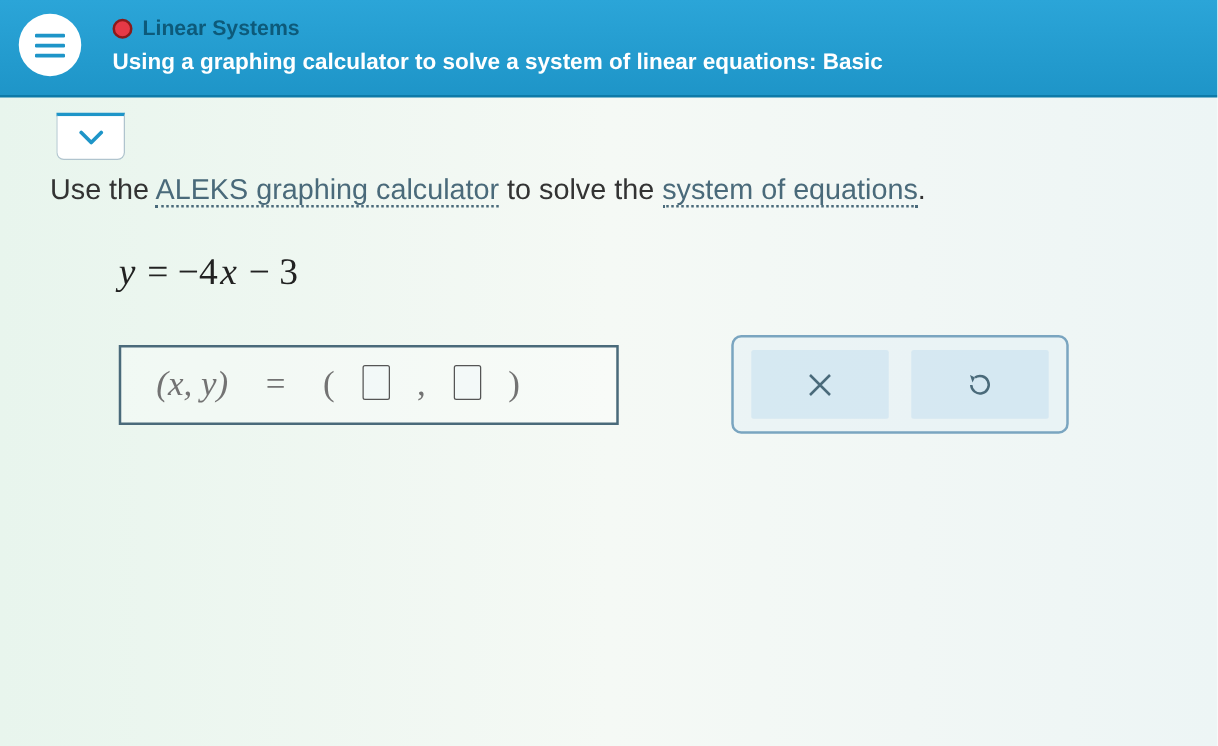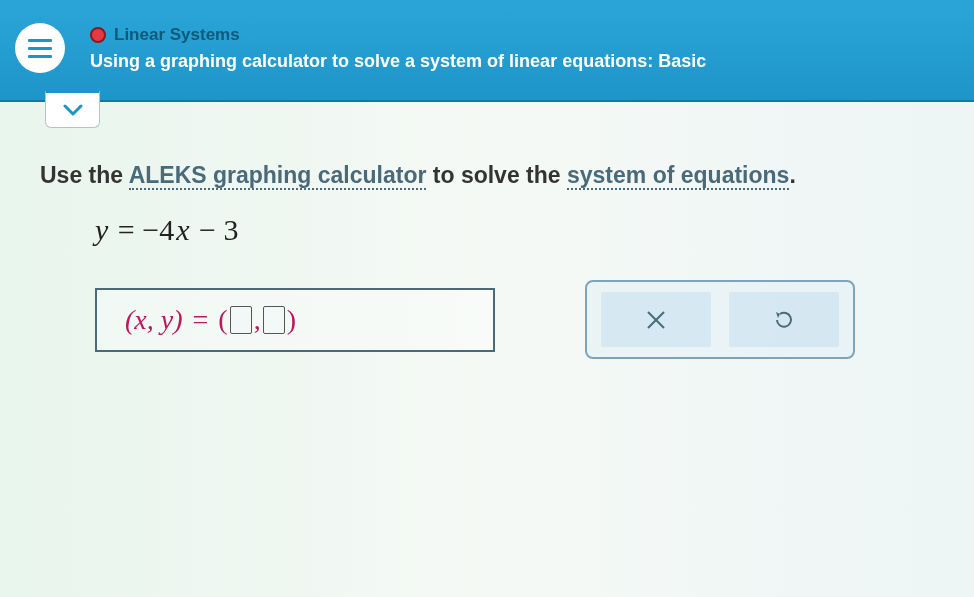--- a/index.html
+++ b/index.html
@@ -10,21 +10,21 @@
       background: linear-gradient(90deg, #e8f5ed 0%, #f5f9f5 50%, #edf5f5 100%);
       overflow: hidden;
       position: relative;
     }
     .header {
       background: linear-gradient(180deg, #2ba5d8 0%, #1e95c8 100%);
       display: flex;
       align-items: center;
       padding: 8px 15px 12px 15px;
       border-bottom: 2px solid #0d7aa8;
-      height: 102px;
+      height: 78px;
     }
     .menu-btn {
       width: 50px;
       height: 50px;
       background: #fff;
       border-radius: 50%;
       display: flex;
       flex-direction: column;
       justify-content: center;
       align-items: center;
@@ -76,22 +76,21 @@
       align-items: center;
       justify-content: center;
       cursor: pointer;
     }
     .content {
       padding: 60px 40px 20px 40px;
     }
     .instruction {
       font-size: 23px;
       color: #333;
-      margin-bottom: 18px;
-      font-weight: bold;
+      margin-bottom: 30px;
     }
     .link {
       color: #4a6a7a;
       border-bottom: 2px dotted #4a6a7a;
       cursor: pointer;
     }
     .equations {
       margin-left: 55px;
       margin-bottom: 28px;
       font-family: 'Times New Roman', serif;
@@ -112,24 +111,24 @@
       gap: 90px;
       margin-left: 55px;
     }
     .answer-box {
       border: 2px solid #4a6a7a;
       padding: 14px 28px;
       background: rgba(255,255,255,0.3);
       font-family: 'Times New Roman', serif;
       font-size: 28px;
       font-style: italic;
-      color: #be185d;
-      display: flex;
-      align-items: center;
-      gap: 2px;
+      color: #737373;
+      display: flex;
+      align-items: flex-start;
+      gap: 22px;
       min-width: 400px;
     }
     .answer-box .eq { font-style: normal; margin: 0 8px; }
     .input-slot {
       display: inline-block;
       width: 22px;
       height: 28px;
       border: 1.5px solid #555;
       border-radius: 2px;
       vertical-align: middle;

